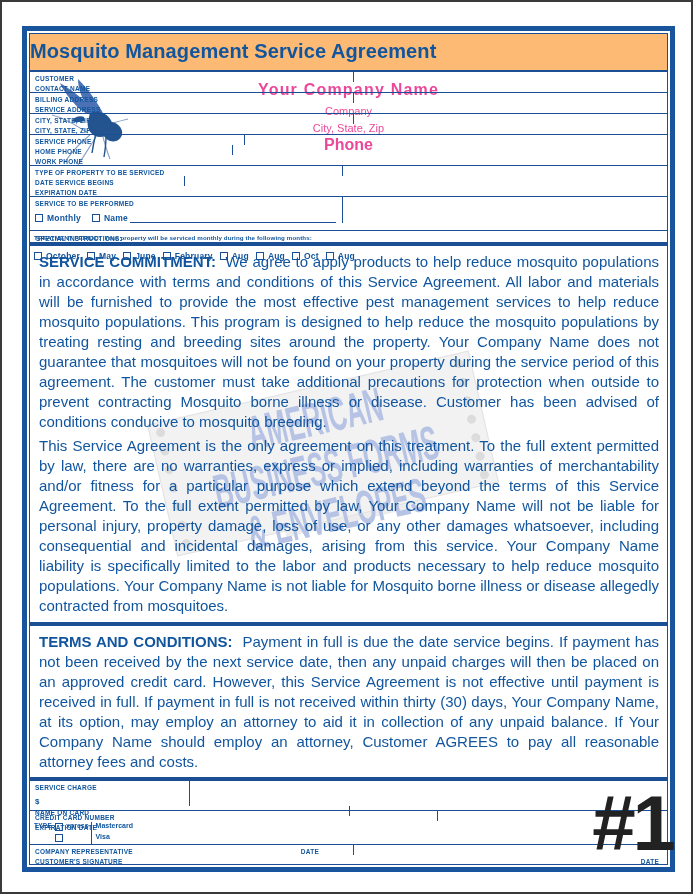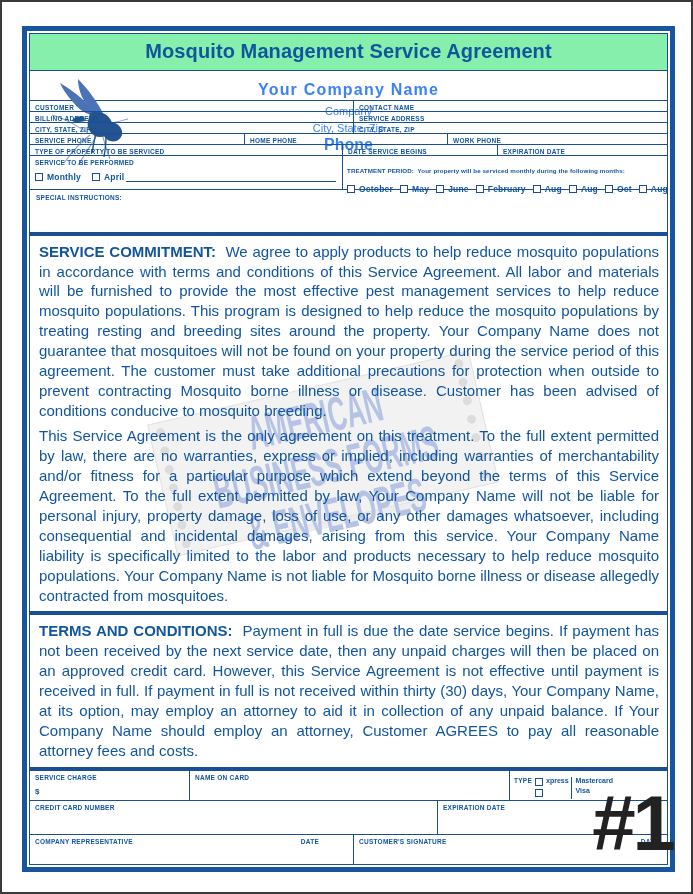--- a/index.html
+++ b/index.html
@@ -81,52 +81,51 @@
     position: absolute;
     left: 250px; top: 448px;
     width: 140px; height: 40px;
     background: #ededed;
     transform: rotate(-13deg);
     z-index: 3;
   }
 
   
   .title-bar {
-    background: #86efac;
+    background: #fdba74;
     border-bottom: 1px solid #1a4f96;
-    text-align: center;
     padding: 6px 0 7px;
     position: relative; z-index: 5;
   }
   .title-bar h1 {
     color: #11559e;
     font-size: 20px;
     font-weight: bold;
     letter-spacing: 0.1px;
   }
 
   .letterhead {
     position: relative;
     height: 100px;
     border-bottom: 1px solid #1a4f96;
     z-index: 5;
   }
   .mosquito { position: absolute; left: 14px; top: 4px; }
   .company-block {
     position: absolute; left: 0; right: 0; top: 10px;
     text-align: center;
-    color: #3b82f6;
+    color: #ec4899;
   }
   .company-name { font-size: 16px; font-weight: bold; letter-spacing: 1.2px; }
   .company-addr { font-size: 11px; margin-top: 6px; }
   .company-city { font-size: 11px; margin-top: 5px; }
   .company-phone { font-size: 16px; font-weight: bold; margin-top: 2px; }
 
   
-  .row { display: flex; position: relative; z-index: 5; }
+  .row { display: flex; position: relative; z-index: 5; flex-direction: column; }
   .row.bord { border-bottom: 1px solid #1a4f96; }
   .cell {
     position: relative;
     border-right: 1px solid #1a4f96;
     padding: 3px 0 0 5px;
     min-width: 0;
   }
   .cell:last-child { border-right: none; }
   .lbl {
     color: #11559e;
@@ -360,21 +359,21 @@
       <div class="row bord h34">
         <div class="cell" style="width:313px">
           <span class="lbl">SERVICE TO BE PERFORMED</span>
           <div class="cbgroup">
             <div class="cbitem">
               <span class="cb"></span>
               <span class="cbtext">Monthly</span>
             </div>
             <div class="cbitem" style="flex:1;margin-right:0">
               <span class="cb"></span>
-              <span class="cbtext">April</span>
+              <span class="cbtext">Name</span>
               <span class="underline"></span>
             </div>
           </div>
         </div>
         <div class="cell" style="flex:1;padding-left:4px">
           <span class="tp-note"><span class="tpn">TREATMENT PERIOD:</span>&nbsp;&nbsp;<span>Your property will be serviced monthly during the following months:</span></span>
           <div class="cbgroup" style="margin-top:7px">
             <div class="cbitem" style="margin-right:7px">
               <span class="cb"></span>
               <span class="cbtext">October</span>

